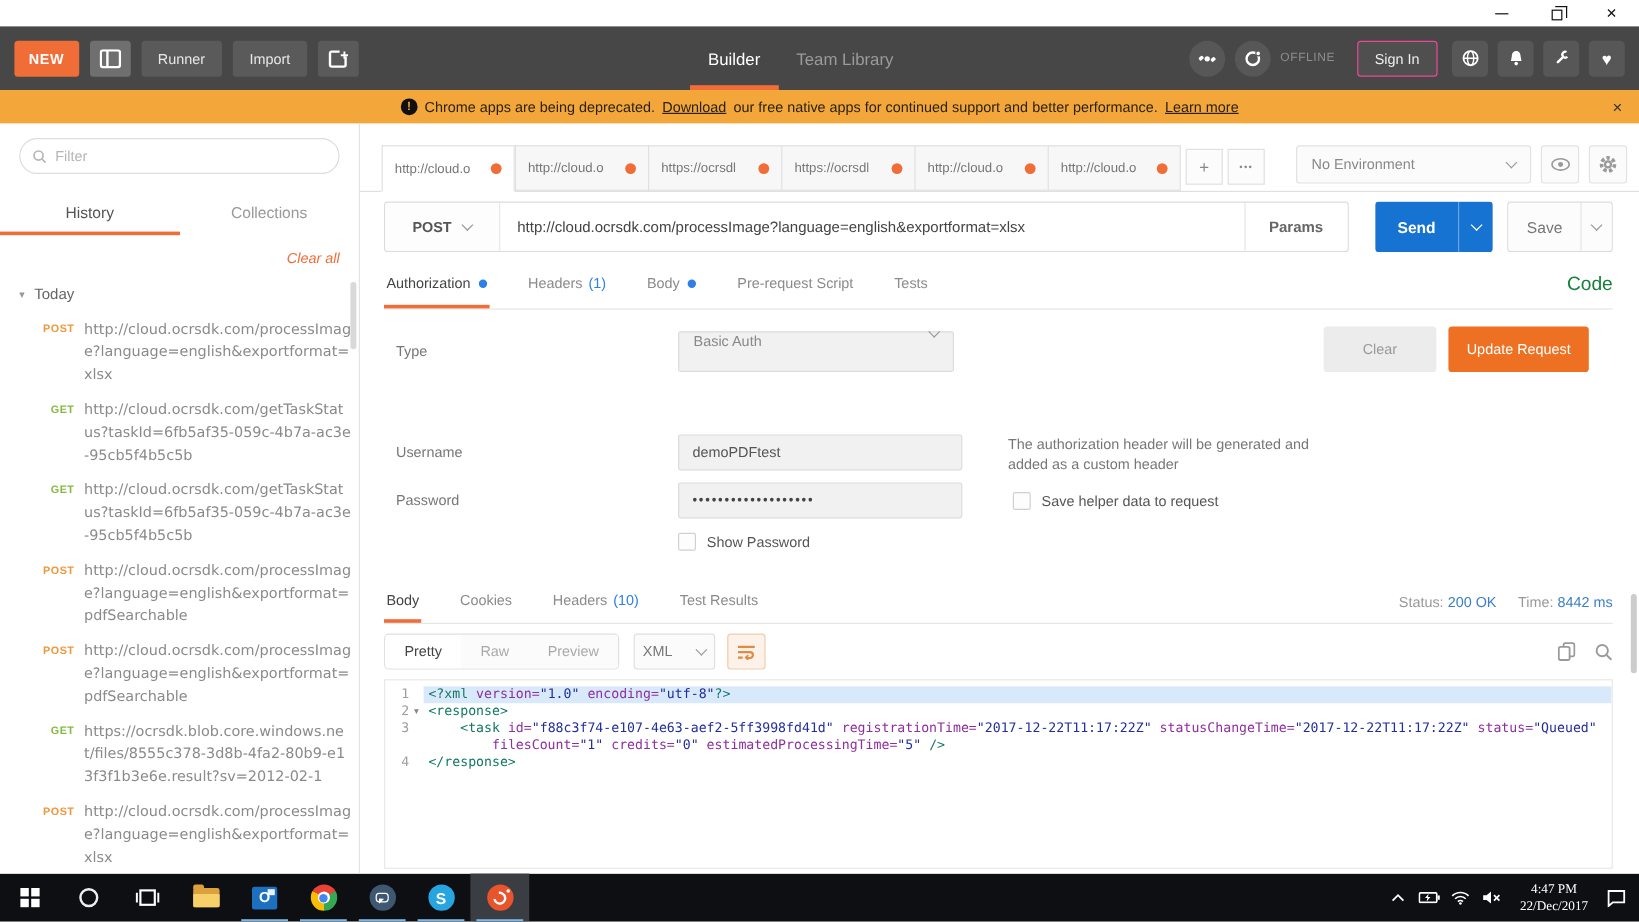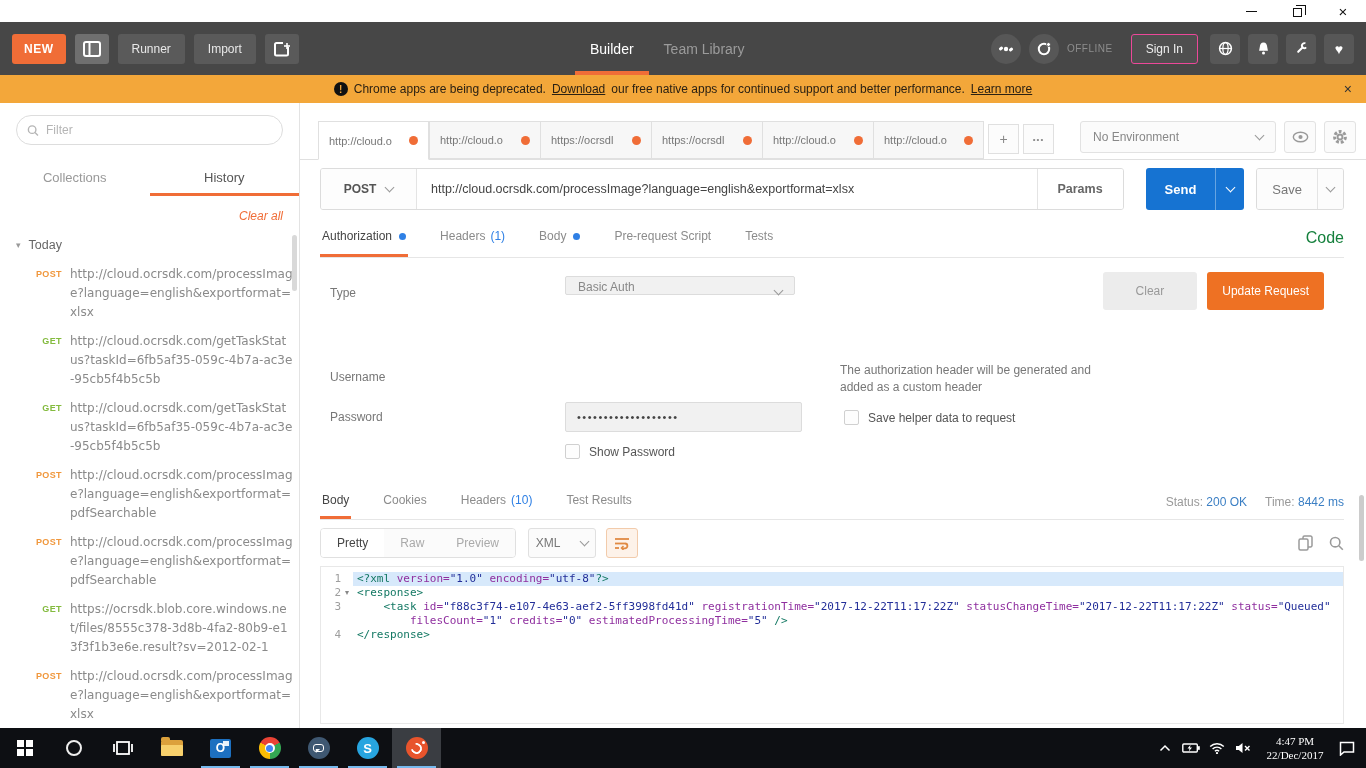--- a/index.html
+++ b/index.html
@@ -97,21 +97,21 @@
   .seg-tabs { height:40px; margin:0 22px 0 20px; border-bottom:1px solid #e6e6e6; display:flex; gap:30px; position:relative; align-items:stretch; }
   .seg { display:flex; align-items:center; gap:5px; font-size:12px; color:#8b8b8b; border-bottom:3px solid transparent; cursor:pointer; padding:0 2px; }
   .seg.active { color:#444; border-bottom-color:#f06d37; }
   .bdot { width:7px; height:7px; border-radius:50%; background:#2f80e5; margin-left:2px; }
   .count { color:#2f80e5; }
   .code-link { position:absolute; right:0; top:11px; color:#15803d; font-size:16px; cursor:pointer; }
 
   
   .authpanel { position:relative; height:225px; }
   .flabel { position:absolute; font-size:12px; color:#777; }
-  .fselect { position:absolute; width:230px; height:19px; background:#f1f1f1; border:1px solid #dcdcdc; border-radius:2px; display:flex; align-items:flex-end; justify-content:space-between; padding:0 12px; font-size:12px; color:#888; cursor:pointer; }
+  .fselect { position:absolute; width:230px; height:34px; background:#f1f1f1; border:1px solid #dcdcdc; border-radius:2px; display:flex; align-items:flex-start; justify-content:space-between; padding:0 12px; font-size:12px; color:#888; cursor:pointer; }
   .authbtns { position:absolute; right:42px; top:14px; display:flex; gap:10px; }
   .btn-clear { background:#ececec; border:none; border-radius:3px; height:38px; padding:0 33px; color:#999; font-size:12px; cursor:pointer; }
   .btn-update { background:#ee7123; border:none; border-radius:3px; height:38px; padding:0 15px; color:#fff; font-size:12px; cursor:pointer; }
   .ftext { position:absolute; width:237px; height:30px; background:#f1f1f1; border:1px solid #dcdcdc; border-radius:2px; padding:0 11px; font-size:12px; color:#555; font-family:inherit; outline:none; }
   .pwd-dots { display:flex; align-items:center; font-size:11px; letter-spacing:1.5px; color:#444; }
   .cbx { width:15px; height:15px; border:1px solid #d0d0d0; border-radius:2px; background:#fdfdfd; flex:none; }
   .cbx-row { position:absolute; display:flex; align-items:center; gap:9px; font-size:12px; color:#555; cursor:pointer; }
   .helper-note { position:absolute; left:540px; top:104px; width:252px; font-size:12px; color:#777; line-height:17px; }
 
   
@@ -272,22 +272,22 @@
 
     <aside class="sidebar">
       <div class="filter-wrap">
         <svg width="13" height="13" viewBox="0 0 14 14">
             <circle cx="6" cy="6" r="4.4" fill="none" stroke="#b5b5b5" stroke-width="1.6"></circle>
             <line x1="9.3" y1="9.3" x2="12.8" y2="12.8" stroke="#b5b5b5" stroke-width="1.6"></line>
           </svg>
         <input type="text" placeholder="Filter" style="">
       </div>
       <div class="side-tabs">
+        <div class="side-tab active">History</div>
         <div class="side-tab">Collections</div>
-        <div class="side-tab active">History</div>
       </div>
       <div class="clear-row"><a>Clear all</a></div>
       <div class="group-header">
         <span class="group-caret">▾</span>
         <span>Today</span>
       </div>
       <div class="hist-list">
 
           <div class="hist-item">
             <span class="hist-method post">POST</span>
@@ -437,20 +437,21 @@
         <span class="flabel" style="left:30px; top:28px;">Type</span>
         <div class="fselect" style="left:265px; top:18px;">
           <span>Basic Auth</span>
             <span class="chev"></span>
         </div>
         <div class="authbtns">
           <button class="btn-clear">Clear</button>
           <button class="btn-update">Update Request</button>
         </div>
         <span class="flabel" style="left:30px; top:112px;">Username</span>
+        <input class="ftext" style="left: 265px; top: 104px;" type="text" value="demoPDFtest">
         <span class="flabel" style="left:30px; top:152px;">Password</span>
         <div class="ftext pwd-dots" style="left:265px; top:144px;">•••••••••••••••••••</div>
         <div class="cbx-row" style="left:265px; top:186px;">
           <span class="cbx"></span>
             <span>Show Password</span>
         </div>
         <div class="helper-note">The authorization header will be generated and added as a custom header</div>
         <div class="cbx-row" style="left:544px; top:152px;">
           <span class="cbx"></span>
             <span>Save helper data to request</span>

